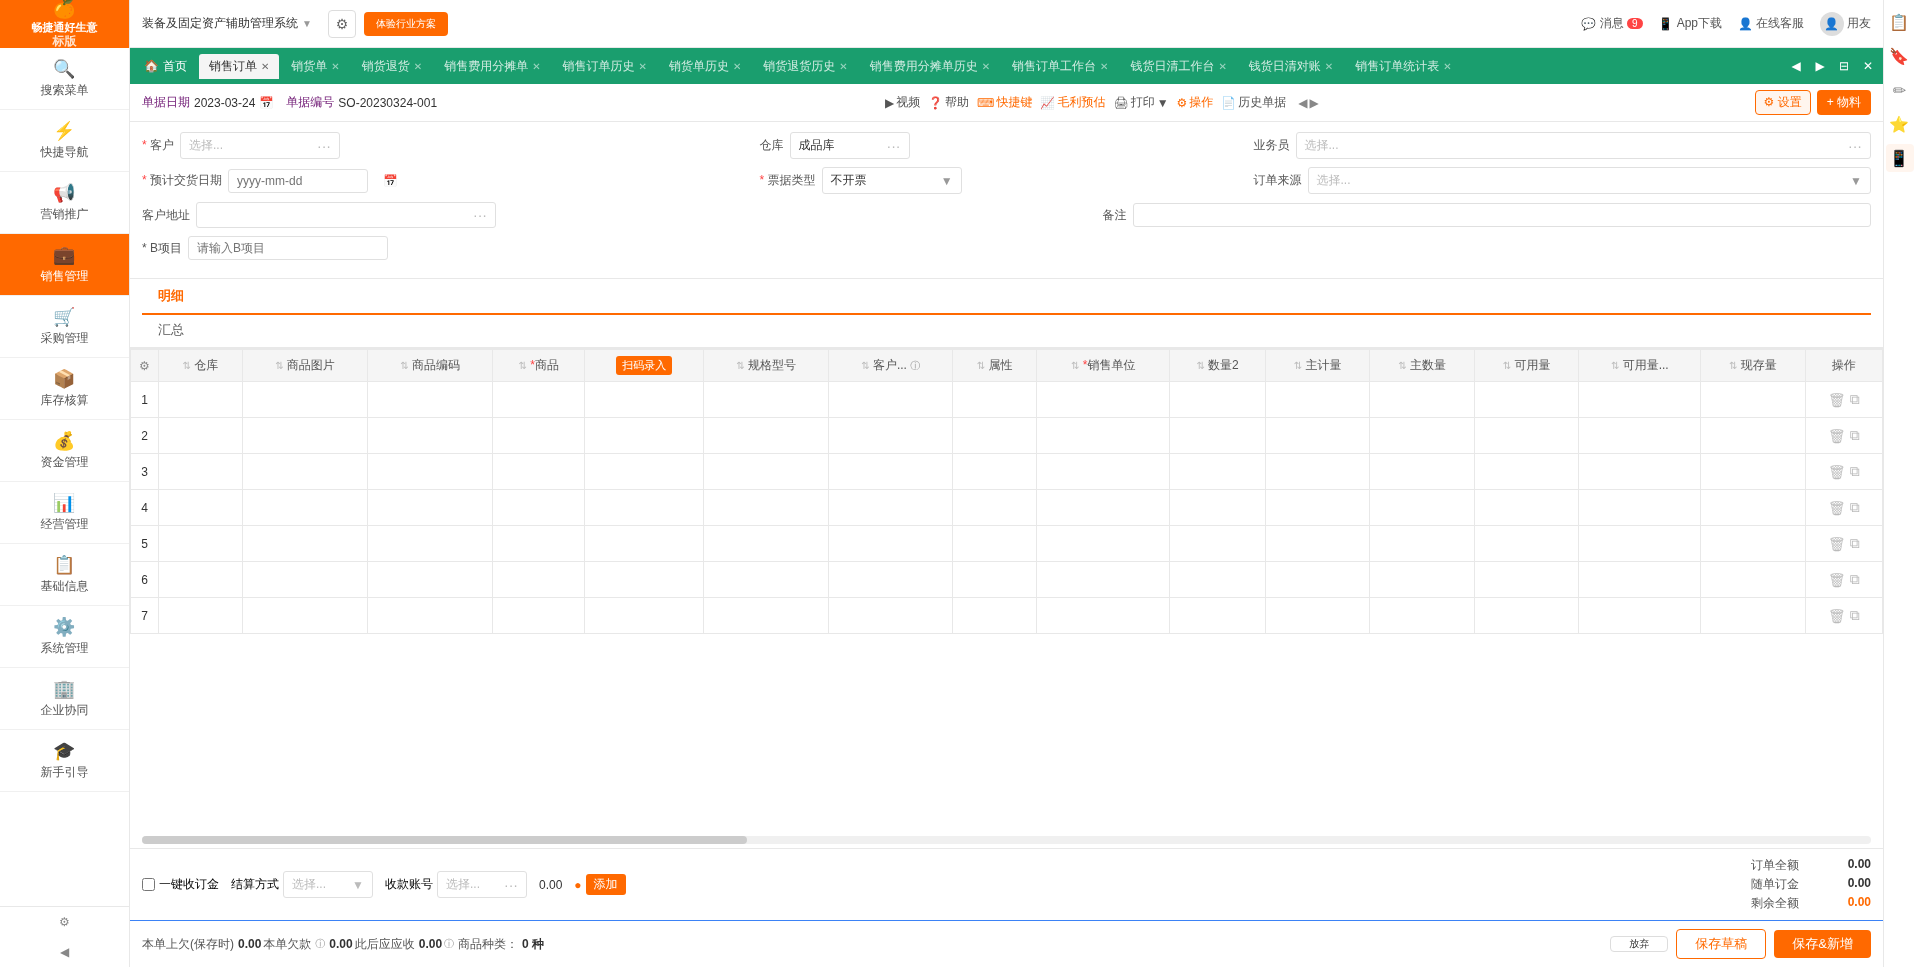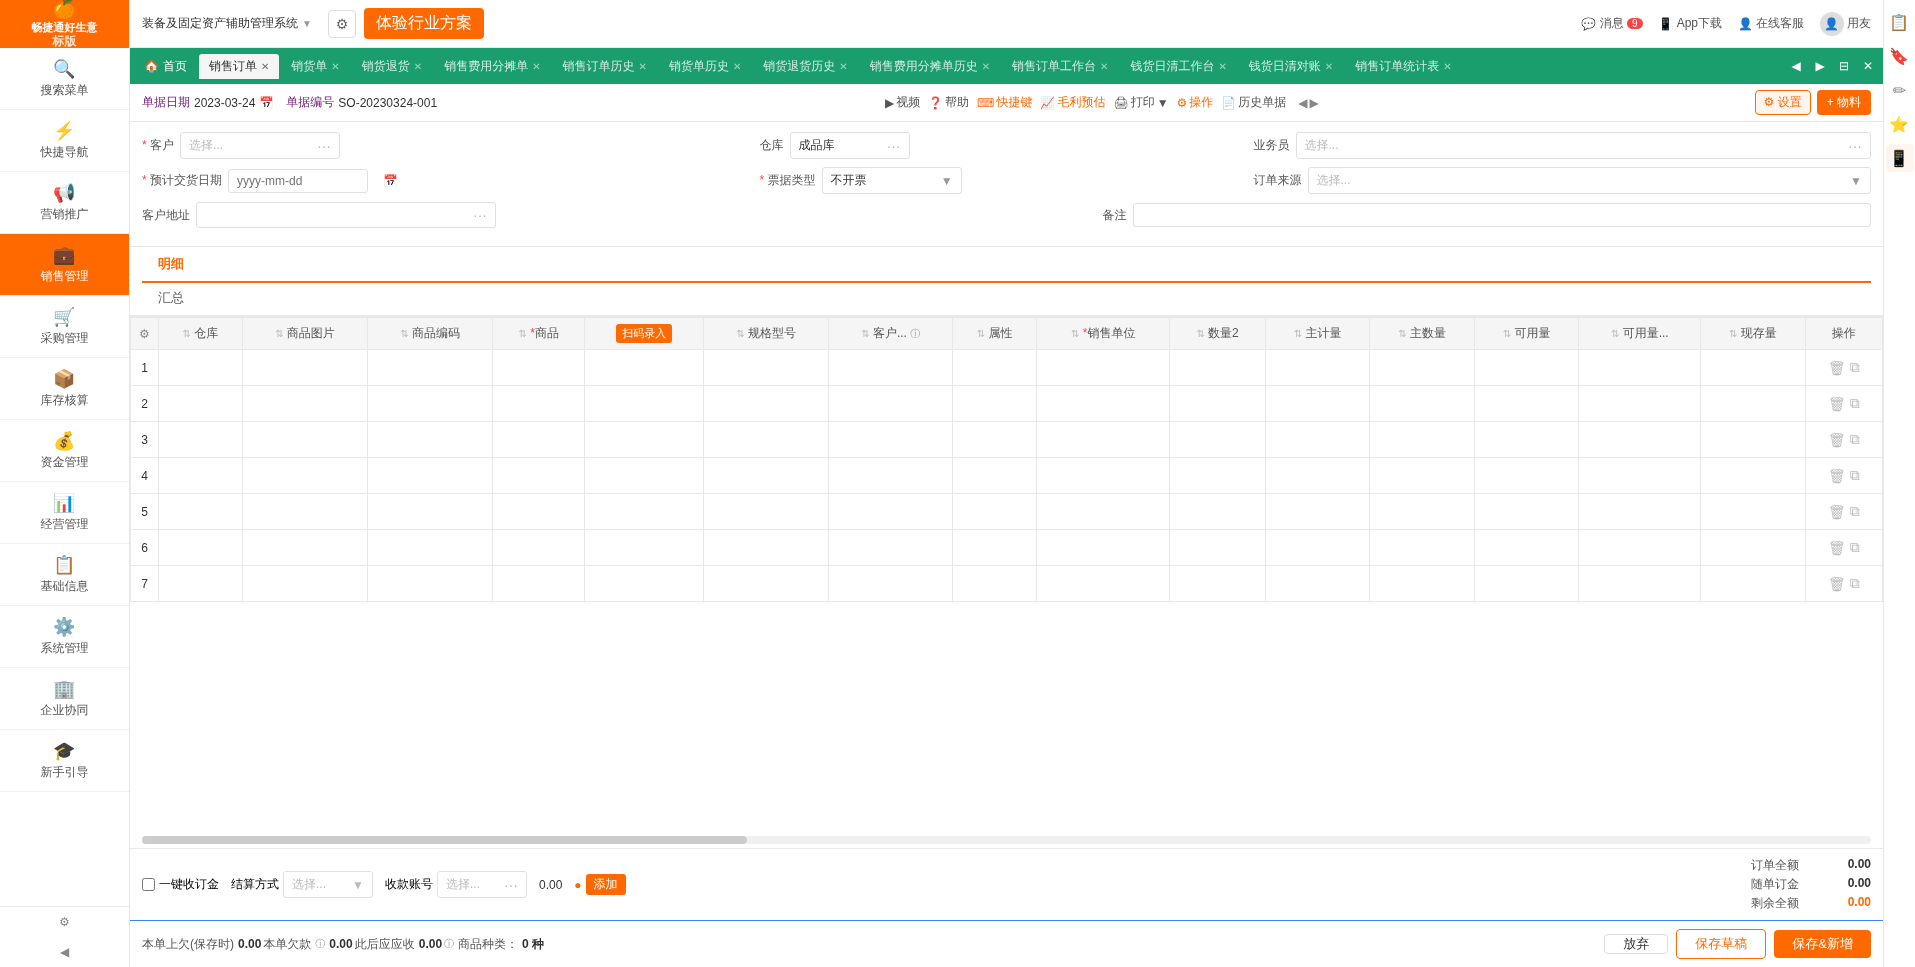--- a/index.html
+++ b/index.html
@@ -87,21 +87,21 @@
       display: flex; align-items: center; justify-content: center;
       cursor: pointer; color: #666; font-size: 14px;
     }
     .industry-btn {
       background: #ff6900;
       color: #fff;
       border: none;
       border-radius: 4px;
       padding: 5px 12px;
       cursor: pointer;
-      font-size: 16px;
+      font-size: 10px;
     }
     .topbar-right {
       margin-left: auto;
       display: flex;
       align-items: center;
       gap: 16px;
       color: #555;
       font-size: 12px;
     }
     .topbar-right-item { display: flex; align-items: center; gap: 3px; cursor: pointer; }
@@ -390,21 +390,21 @@
       display: flex;
       align-items: center;
       gap: 8px;
     }
     .btn-discard {
       border: 1px solid #ddd;
       background: #fff;
       border-radius: 4px;
       padding: 0 18px;
       cursor: pointer;
-      font-size: 13px;
+      font-size: 10px;
       color: #333;
     }
     .btn-save-draft {
       border: 1px solid #ff6900;
       background: #fff;
       color: #ff6900;
       border-radius: 4px;
       padding: 5px 18px;
       cursor: pointer;
       font-size: 13px;
@@ -714,20 +714,26 @@
         <div class="form-field">
           <label>客户地址</label>
           <div class="form-select-display" style="min-width:300px;">
             <span style="color:#bbb;"></span>
             <span class="dots-btn">···</span>
           </div>
         </div>
         <div class="form-field" style="flex:0.8;">
           <label>备注</label>
           <input class="form-input" style="min-width: 220px; flex: 1 1 0%;">
+        </div>
+      </div>
+      <div class="form-row">
+        <div class="form-field">
+          <label>* B项目</label>
+          <input class="form-input" style="min-width: 200px;" placeholder="请输入B项目">
         </div>
       </div>
     </div>
 
     <div class="detail-tabs">
       <div class="detail-tab active">明细</div>
       <div class="detail-tab">汇总</div>
     </div>
 
     <div class="data-table-wrap">

